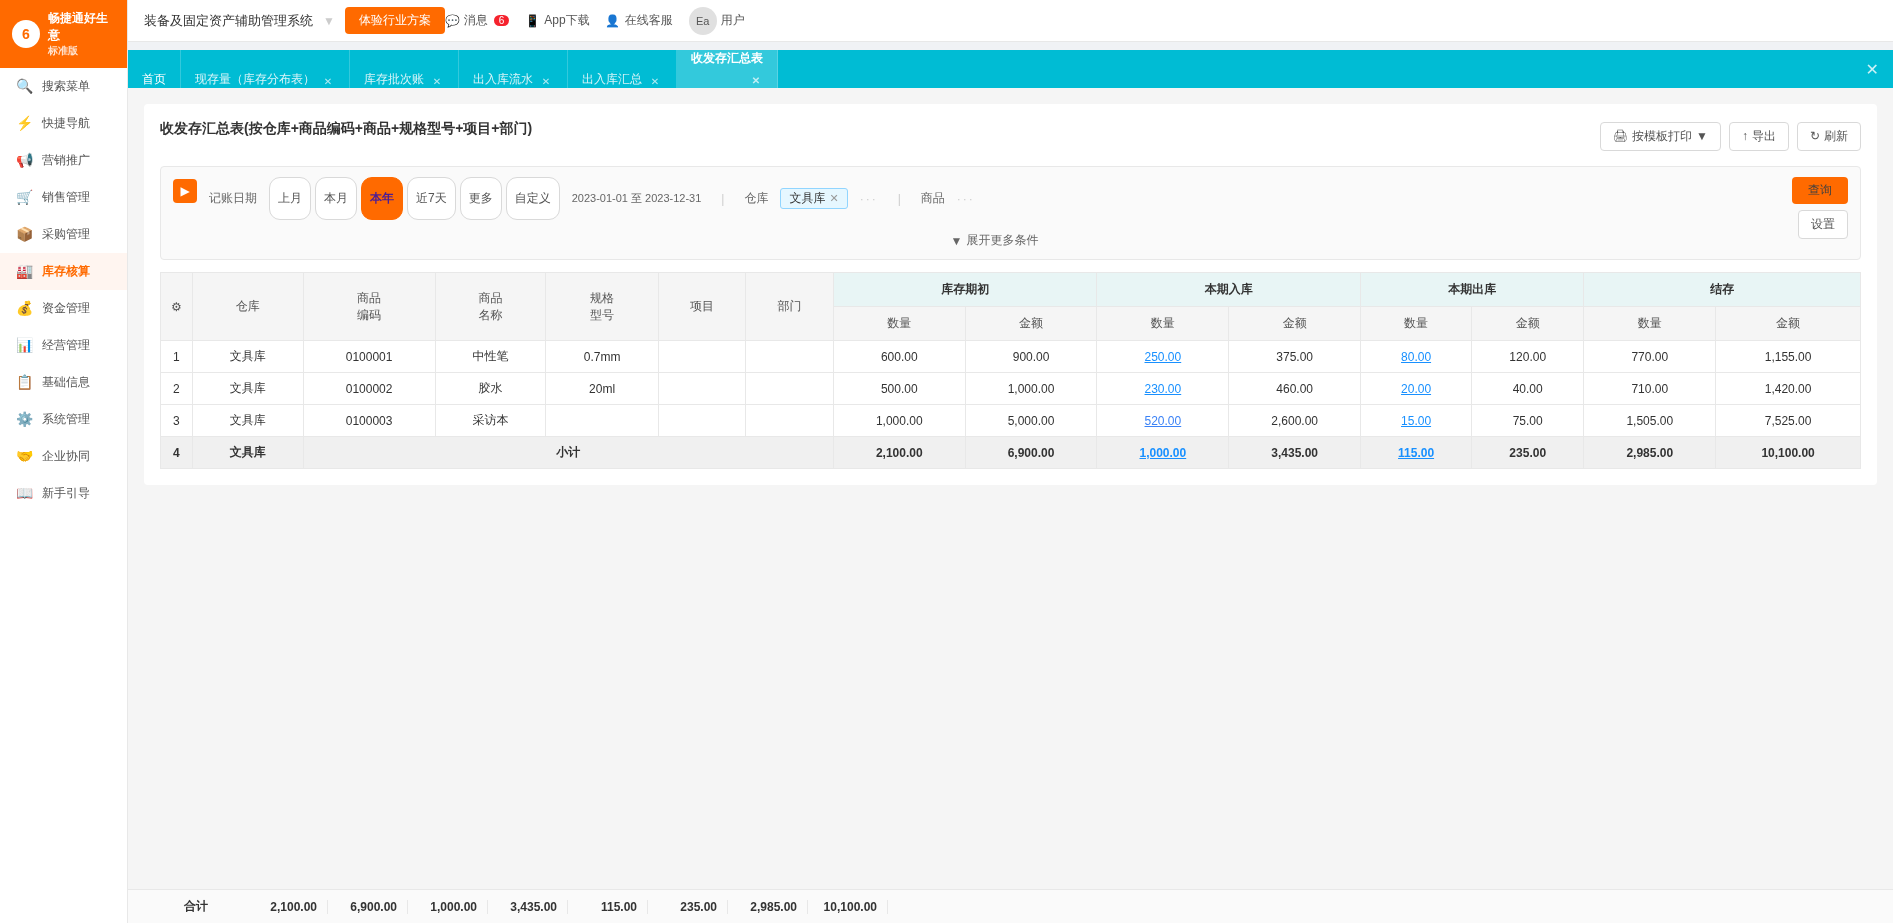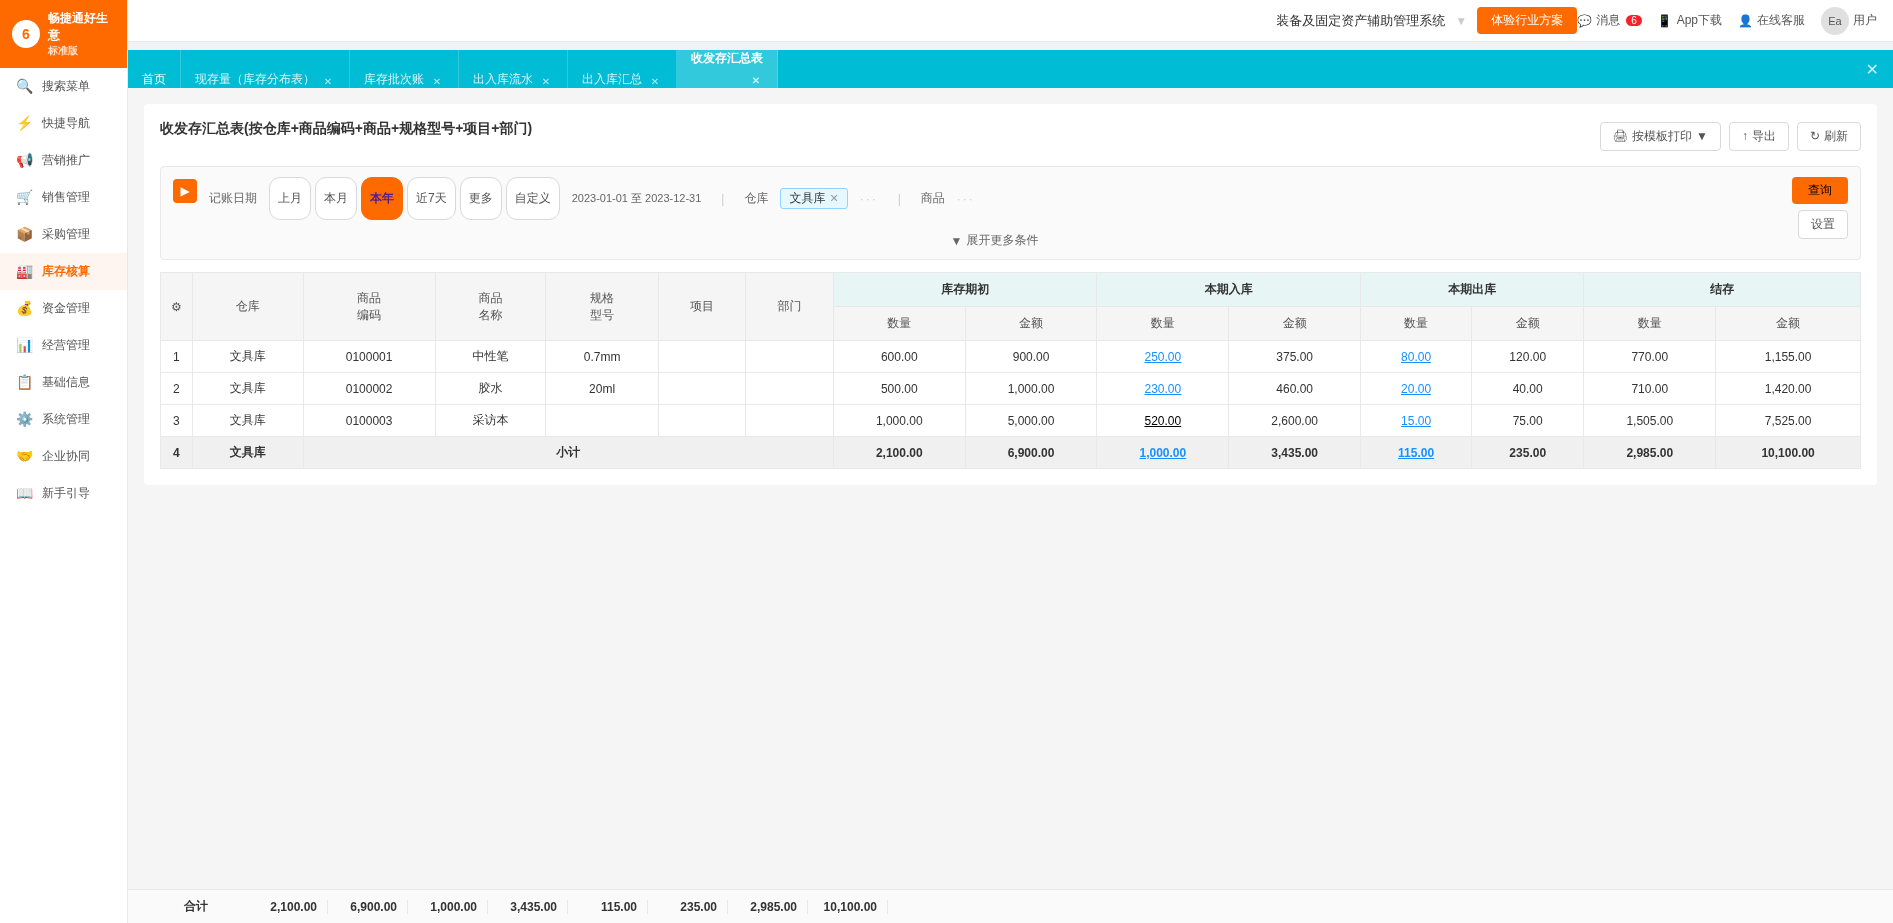--- a/index.html
+++ b/index.html
@@ -28,21 +28,21 @@
       color: #555; cursor: pointer; font-size: 12px;
       transition: background 0.2s;
     }
     .sidebar-item.active { background: #fff5f0; color: #ff6a00; font-weight: bold; }
     .sidebar-item .item-icon { font-size: 14px; width: 18px; text-align: center; }
 
     
     .top-bar {
       position: fixed; left: 128px; top: 0; right: 0; height: 42px;
       background: #fff; border-bottom: 1px solid #e8e8e8; z-index: 99;
-      display: flex; align-items: center; justify-content: flex-end; padding: 0 16px;
+      display: flex; align-items: center; justify-content: flex-start; padding: 0 16px;
     }
     .top-bar-left { display: flex; align-items: center; gap: 10px; }
     .system-title { font-size: 13px; color: #333; }
     .top-bar-actions { display: flex; align-items: center; gap: 16px; font-size: 12px; color: #555; }
     .top-bar-btn { 
       background: #ff6a00; color: #fff; border: none; padding: 5px 14px;
       border-radius: 4px; cursor: pointer; font-size: 12px;
     }
     .badge { 
       background: #f5222d; color: #fff; border-radius: 10px; 
@@ -119,21 +119,21 @@
     .expand-btn {
       display: flex; align-items: center; gap: 4px; color: #666;
       cursor: pointer; font-size: 12px; justify-content: center; margin-top: 4px;
     }
     .action-btn {
       display: flex; align-items: center; gap: 4px; padding: 5px 12px;
       border: 1px solid #d9d9d9; border-radius: 4px; cursor: pointer;
       font-size: 12px; color: #555; background: #fff;
     }
     .query-btn {
-      background: #ff6a00; color: #000000; border-color: #ff6a00;
+      background: #ff6a00; color: #404040; border-color: #ff6a00;
       padding: 5px 16px; border-radius: 4px; cursor: pointer; font-size: 12px; border: none;
     }
     .settings-btn {
       background: #fff; color: #555; border: 1px solid #d9d9d9;
       padding: 5px 12px; border-radius: 4px; cursor: pointer; font-size: 12px;
     }
 
     
     .data-table { width: 100%; border-collapse: collapse; font-size: 12px; }
     .data-table th {
@@ -406,21 +406,21 @@
           <tr>
     <td>3</td>
     <td>文具库</td>
     <td>0100003</td>
     <td>采访本</td>
     <td></td>
     <td></td>
     <td></td>
     <td>1,000.00</td>
     <td>5,000.00</td>
-    <td style="text-decoration:underline;color:#000000;cursor:pointer;">520.00</td>
+    <td style="text-decoration:underline;color:#3b82f6;cursor:pointer;">520.00</td>
     <td>2,600.00</td>
     <td style="text-decoration:underline;color:#1890ff;cursor:pointer;">15.00</td>
     <td>75.00</td>
     <td>1,505.00</td>
     <td>7,525.00</td>
   </tr>
           <tr class="bold-row">
   <td>4</td>
   <td><strong>文具库</strong></td>
   <td colspan="5"><strong>小计</strong></td>

